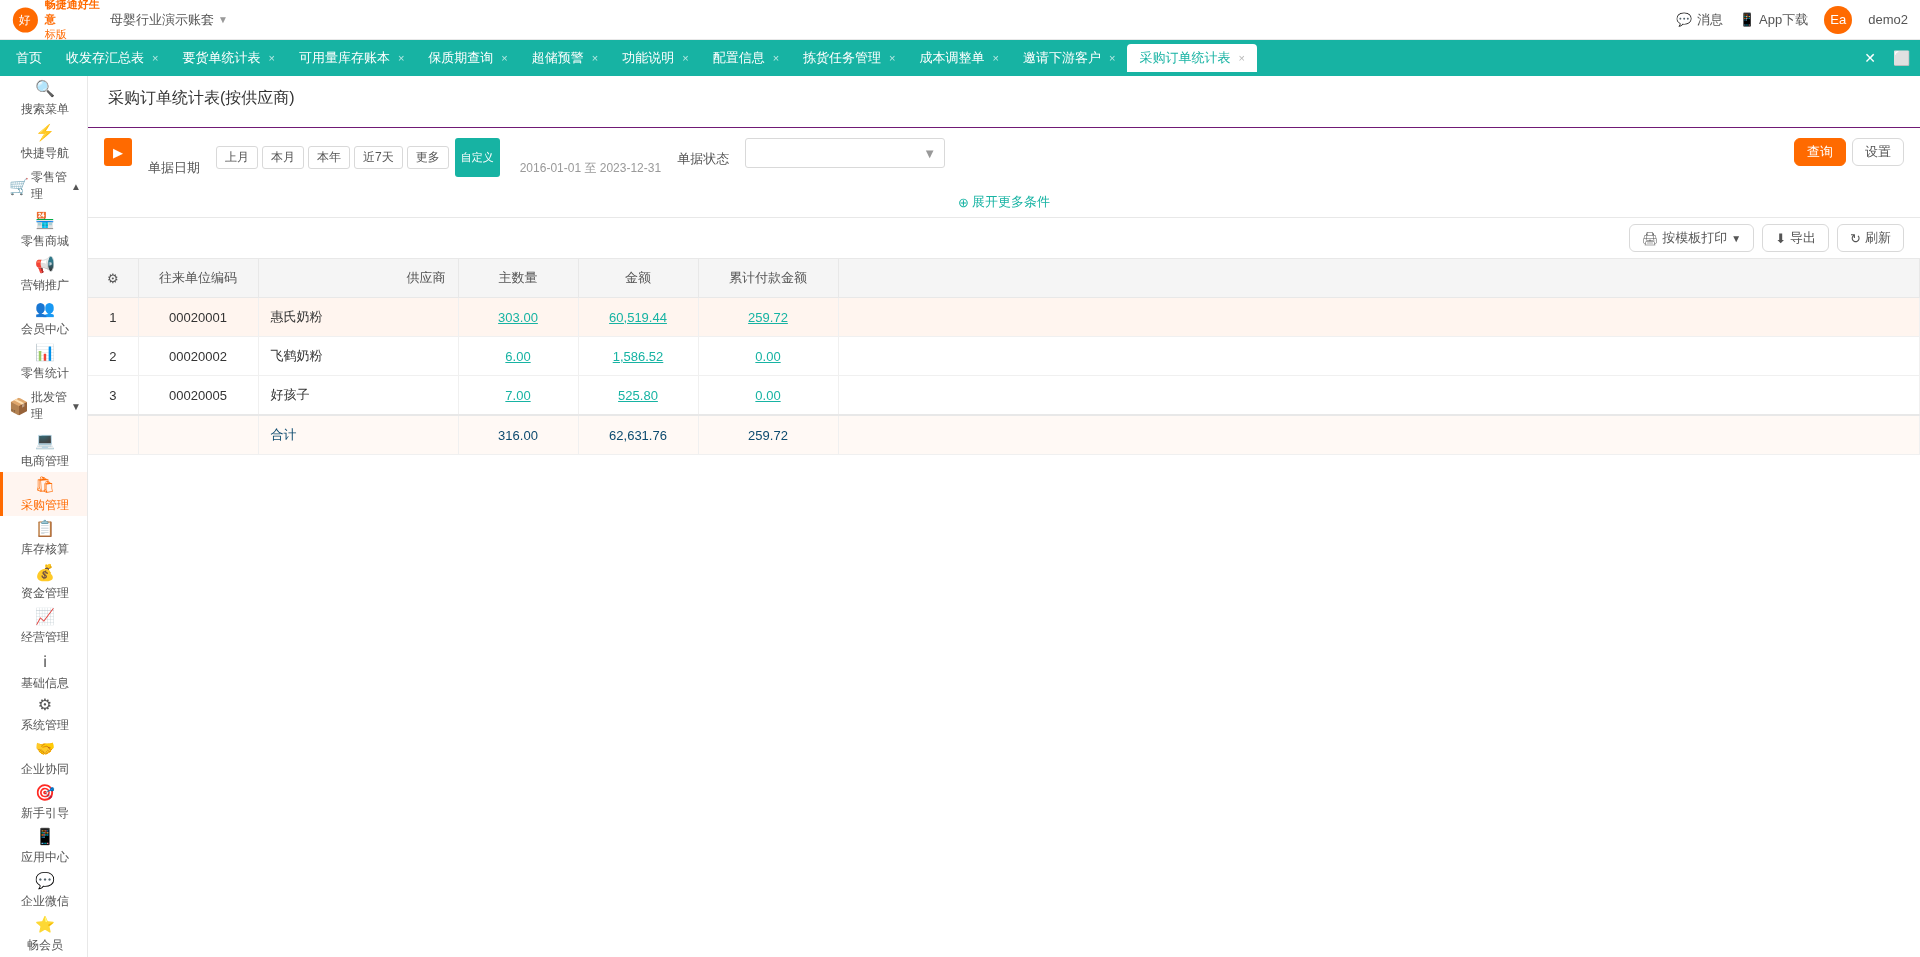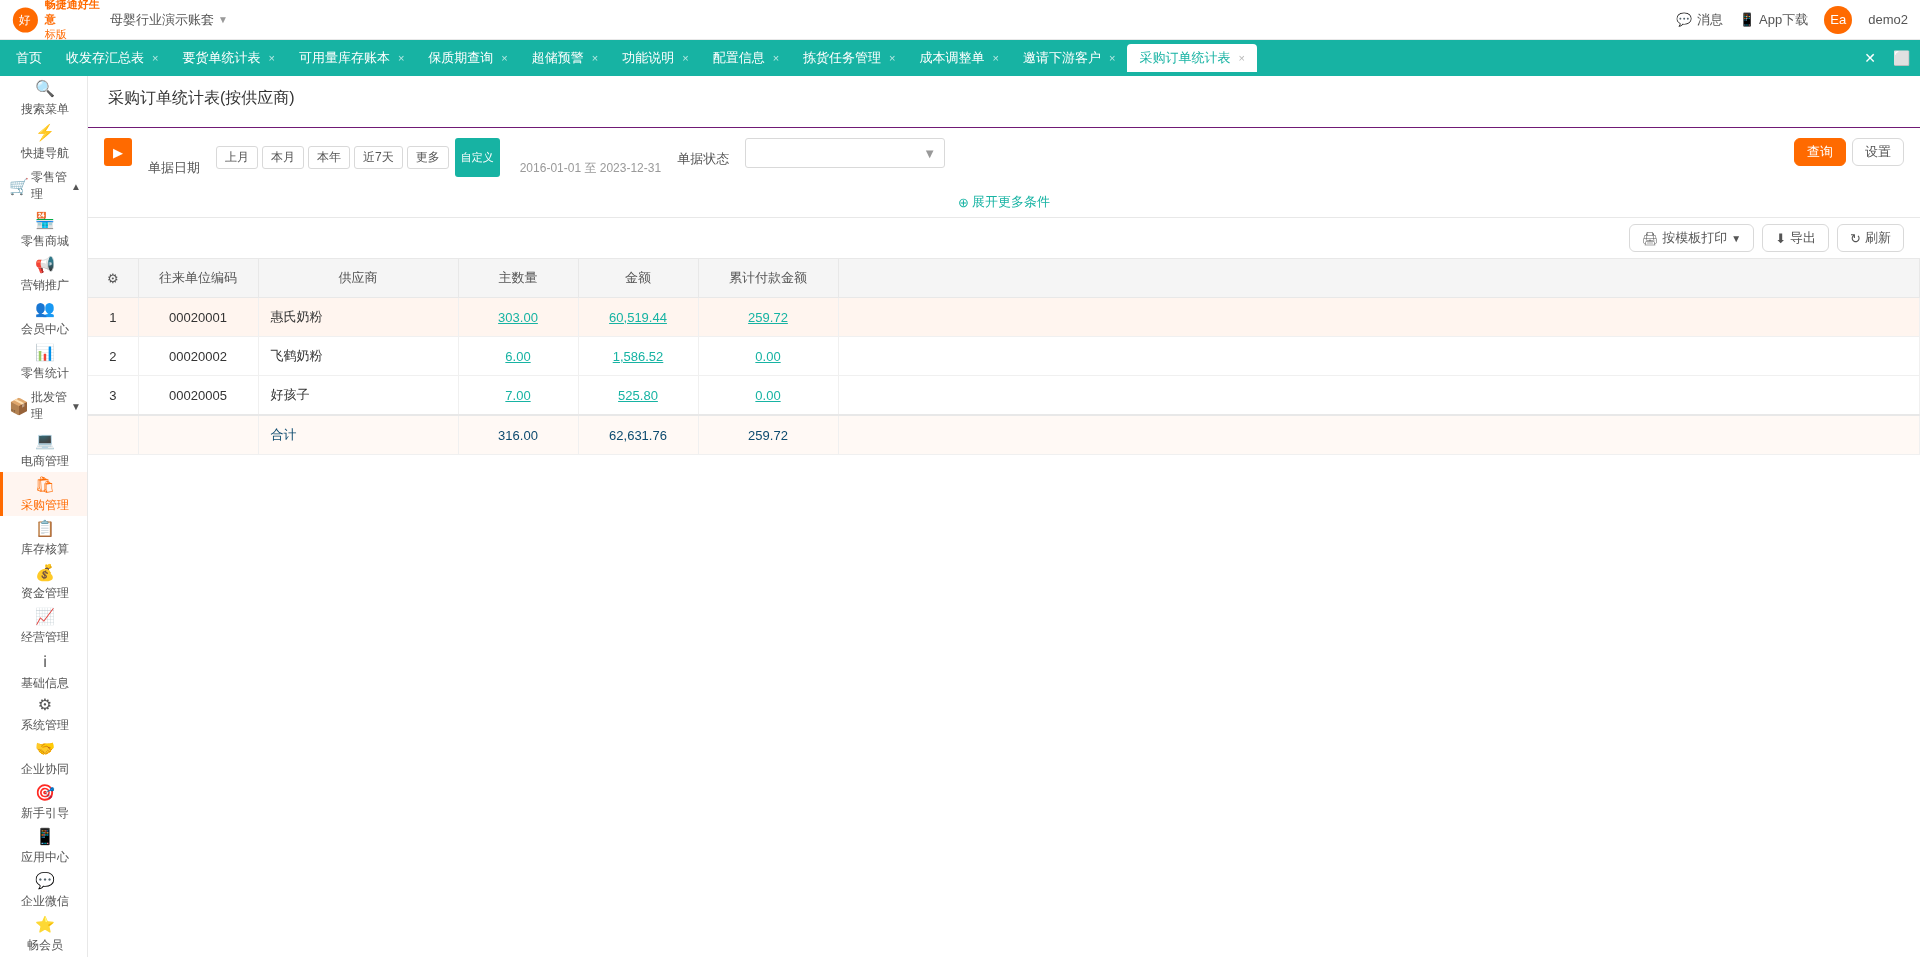--- a/index.html
+++ b/index.html
@@ -66,21 +66,21 @@
     .data-table th { background: #f5f5f5; color: #555; font-weight: 500; text-align: center; padding: 10px 12px; border-bottom: 1px solid #e8e8e8; border-right: 1px solid #e8e8e8; font-size: 13px; white-space: nowrap; }
     .data-table td { padding: 10px 12px; border-bottom: 1px solid #f0f0f0; border-right: 1px solid #f0f0f0; font-size: 13px; color: #333; text-align: center; }
     .data-table tr.highlighted { background: #fff5ef; }
     .data-table .link-val { color: #17b3a3; text-decoration: underline; cursor: pointer; }
     .data-table td:nth-child(1) { width: 50px; }
     .data-table td:nth-child(2) { width: 120px; }
     .data-table td:nth-child(3) { width: 200px; text-align: left; }
     .data-table td:nth-child(4) { width: 120px; }
     .data-table td:nth-child(5) { width: 120px; }
     .data-table td:nth-child(6) { width: 140px; }
-    .data-table th:nth-child(3) { text-align: center; }
+    .data-table th:nth-child(3) { text-align: right; }
 
     .settings-icon-col { width: 30px; text-align: center; color: #999; cursor: pointer; }
 
     
     .table-footer { background: #fff9f5; border-top: 2px solid #e8e8e8; }
     .table-footer td { font-weight: 400; color: #0c4a6e; }
 
     
     ::-webkit-scrollbar { width: 6px; height: 6px; }
     ::-webkit-scrollbar-track { background: #f1f1f1; }

